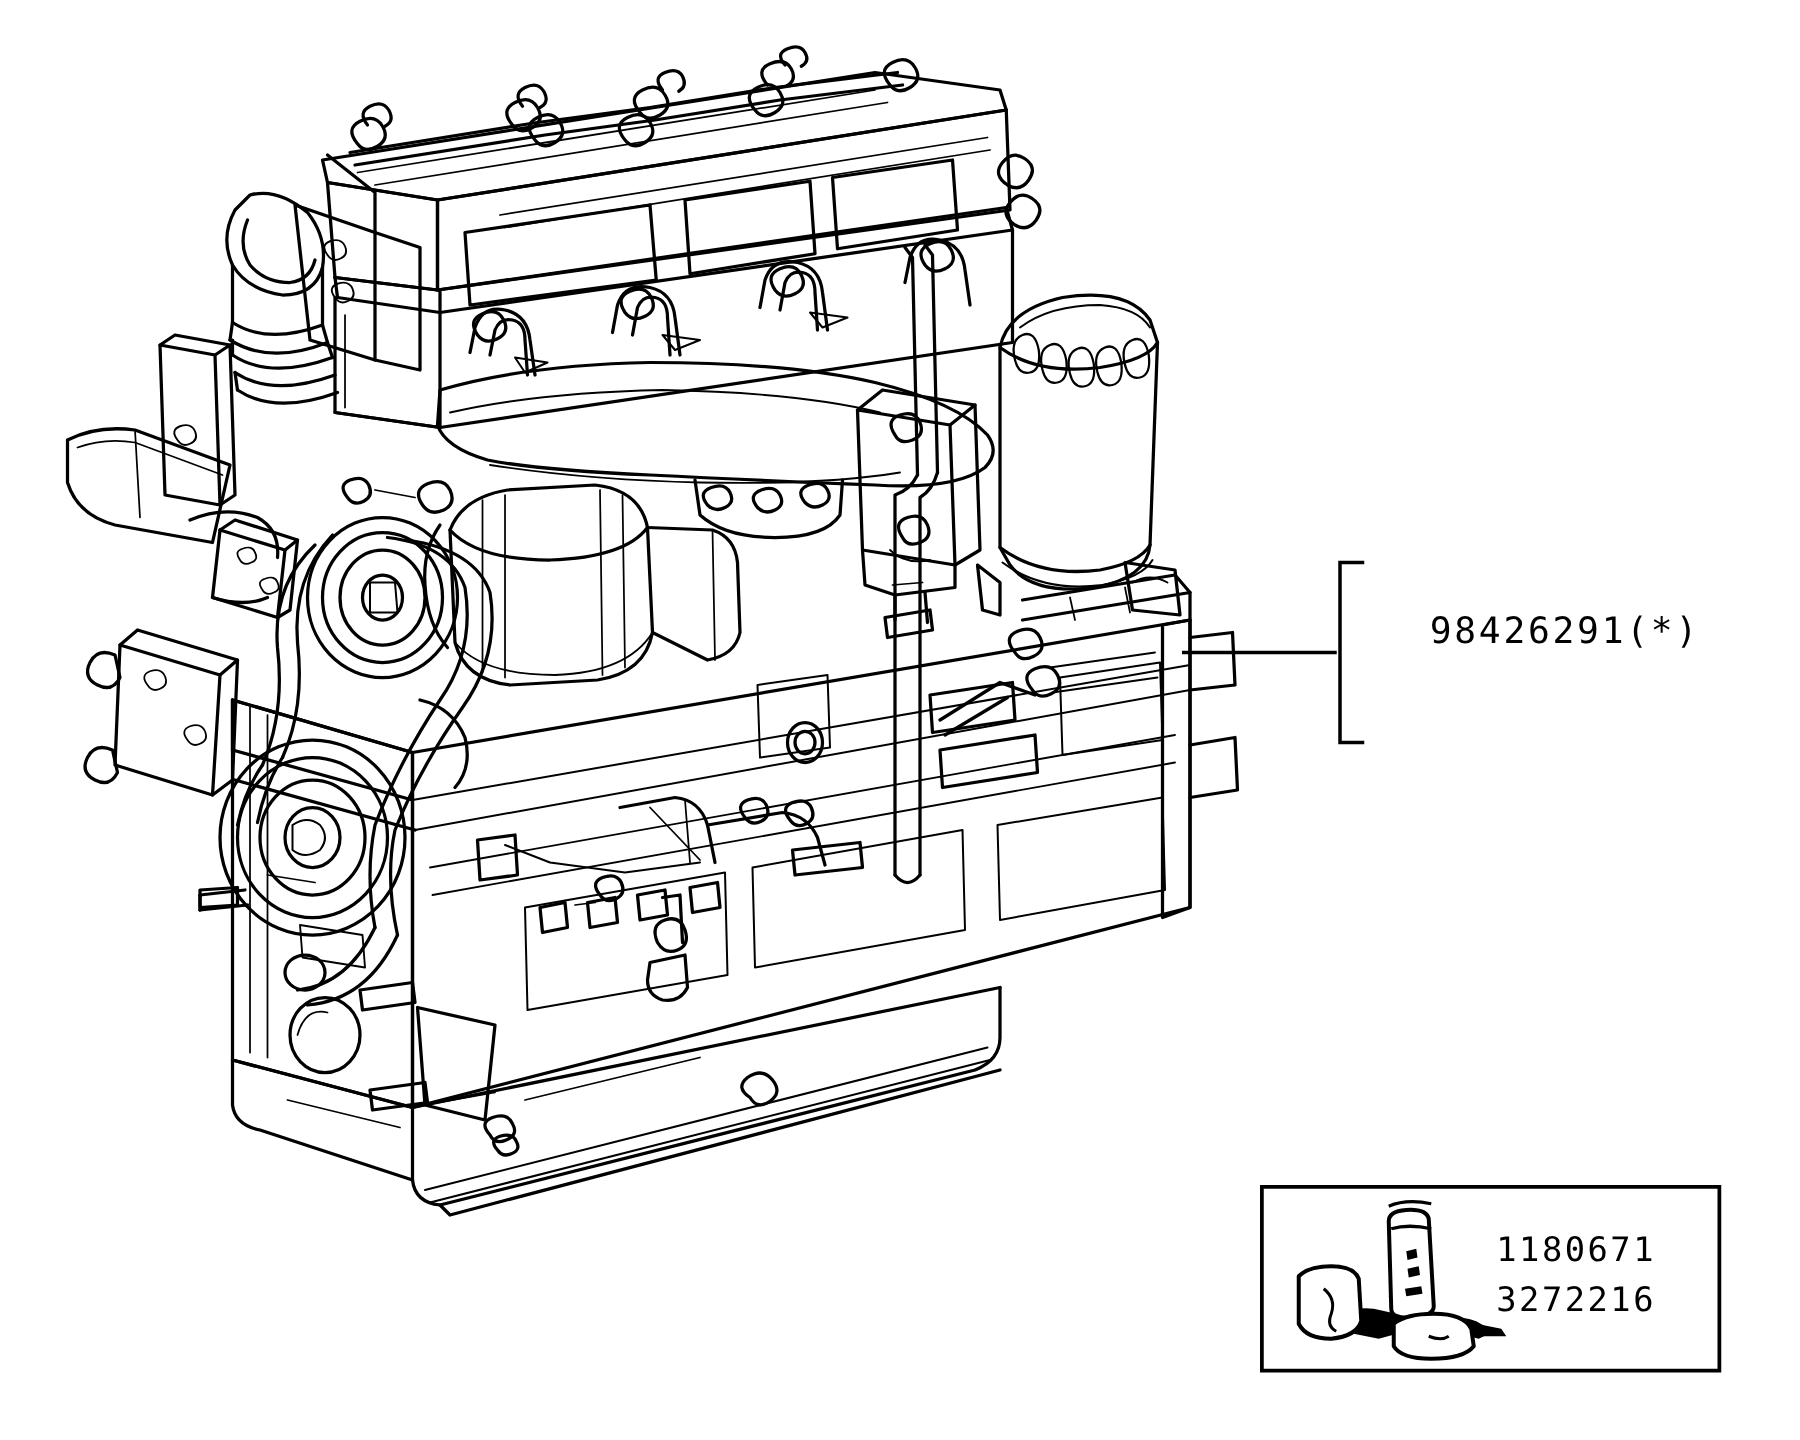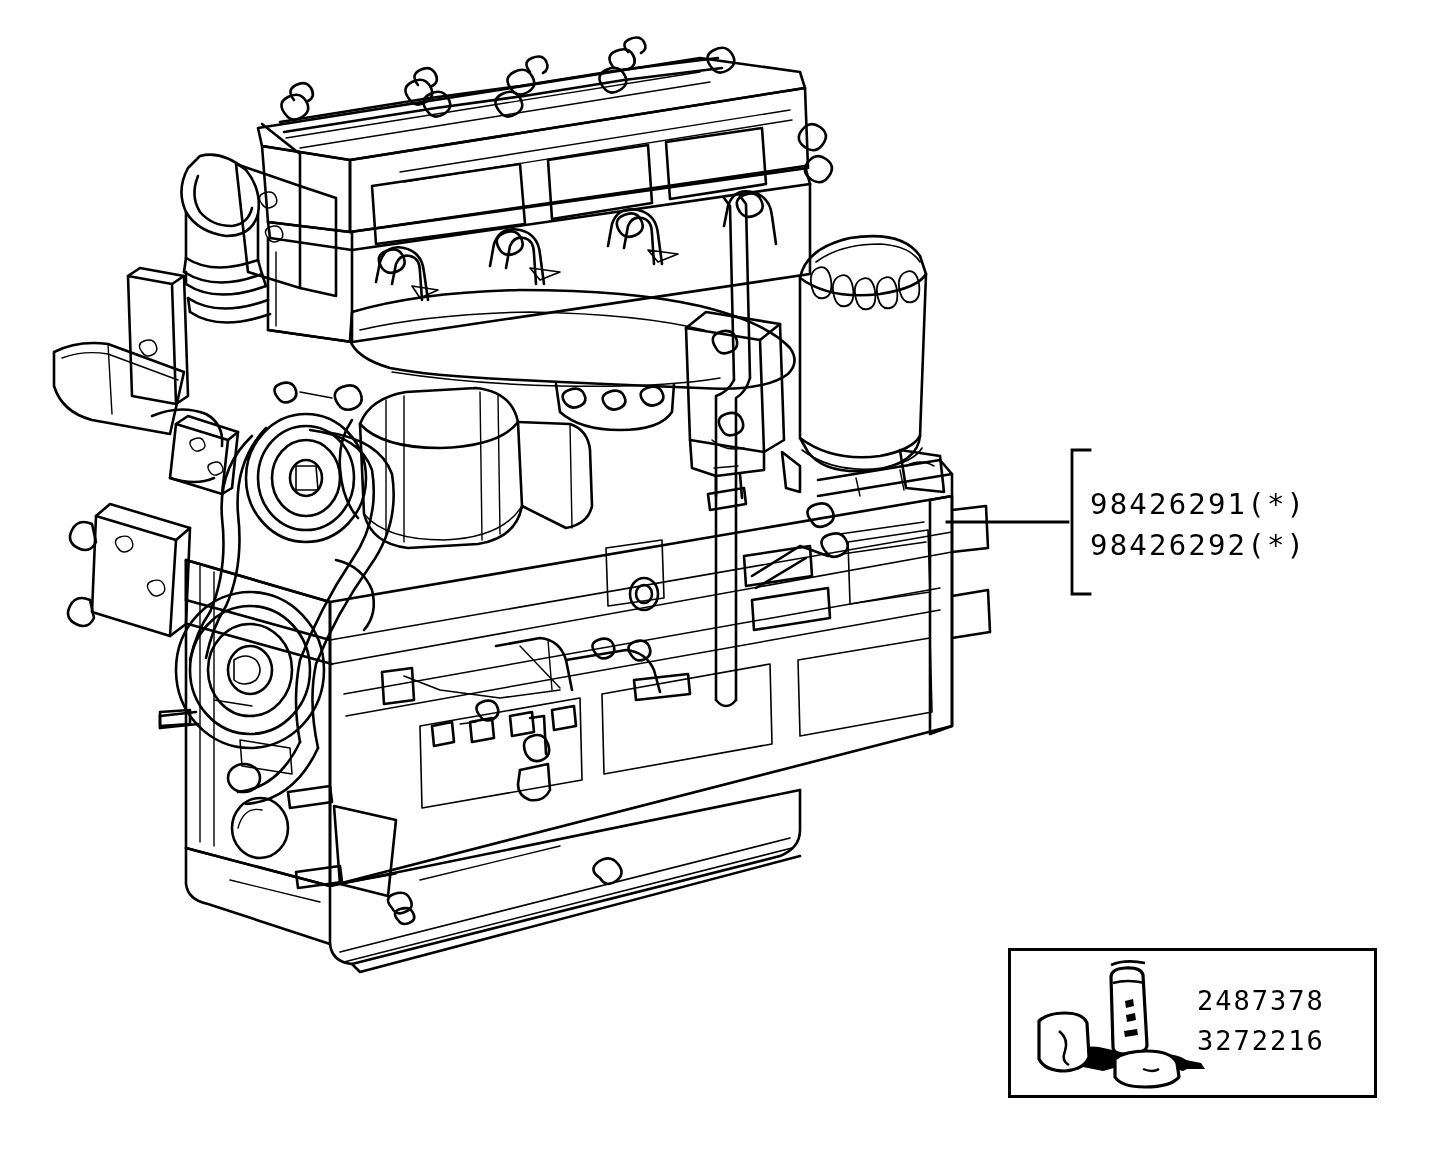--- a/index.html
+++ b/index.html
@@ -31,20 +31,21 @@
   }
   svg { display: block; }
 
   
   .callout {
     position: absolute;
     left: 1068px;
     top: 446px;
     width: 300px;
     height: 152px;
+    text-align: right;
   }
   .callout-lines {
     position: absolute;
     left: 22px;
     top: 38px;
     width: 270px;
   }
   .pn-line {
     font-family: "DejaVu Sans Mono", "Liberation Mono", monospace;
     font-size: 29px;
@@ -442,21 +443,20 @@
   </div>
 
   <div class="callout">
     <svg width="300" height="152" viewBox="0 0 300 152" xmlns="http://www.w3.org/2000/svg" style="position:absolute;left:0;top:0;">
       <g fill="none" stroke="#000000" stroke-width="2.8" stroke-linecap="square" stroke-linejoin="miter">
         <path d="M22 4 L4 4 L4 148 L22 148"></path>
       </g>
     </svg>
     <div class="callout-lines">
       <div class="pn-line">98426291(*)</div>
-      <div class="pn-line">98426292(*)</div>
     </div>
   </div>
 
   <div class="inset-box">
 
     <div class="inset-art">
       <svg width="190" height="134" viewBox="0 0 190 134" xmlns="http://www.w3.org/2000/svg">
 
         <g fill="#000000" stroke="none">
           <path d="M52 92 Q60 86 74 88 L92 92 L100 106 L78 112 L58 108 Z"></path>
@@ -488,18 +488,18 @@
         <g fill="#ffffff" stroke="#000000" stroke-width="3.2" stroke-linejoin="round">
           <path d="M90 100 Q100 92 122 92 Q146 92 152 104 L154 118 Q146 128 120 128 Q96 128 90 118 Z"></path>
         </g>
         <g fill="none" stroke="#000000" stroke-width="2.4">
           <path d="M118 110 Q128 114 134 110"></path>
         </g>
       </svg>
     </div>
 
     <div class="inset-labels">
-      <div class="inset-pn">2487378</div>
+      <div class="inset-pn">1180671</div>
       <div class="inset-pn">3272216</div>
     </div>
   </div>
 
 </div>
 
 </body></html>

